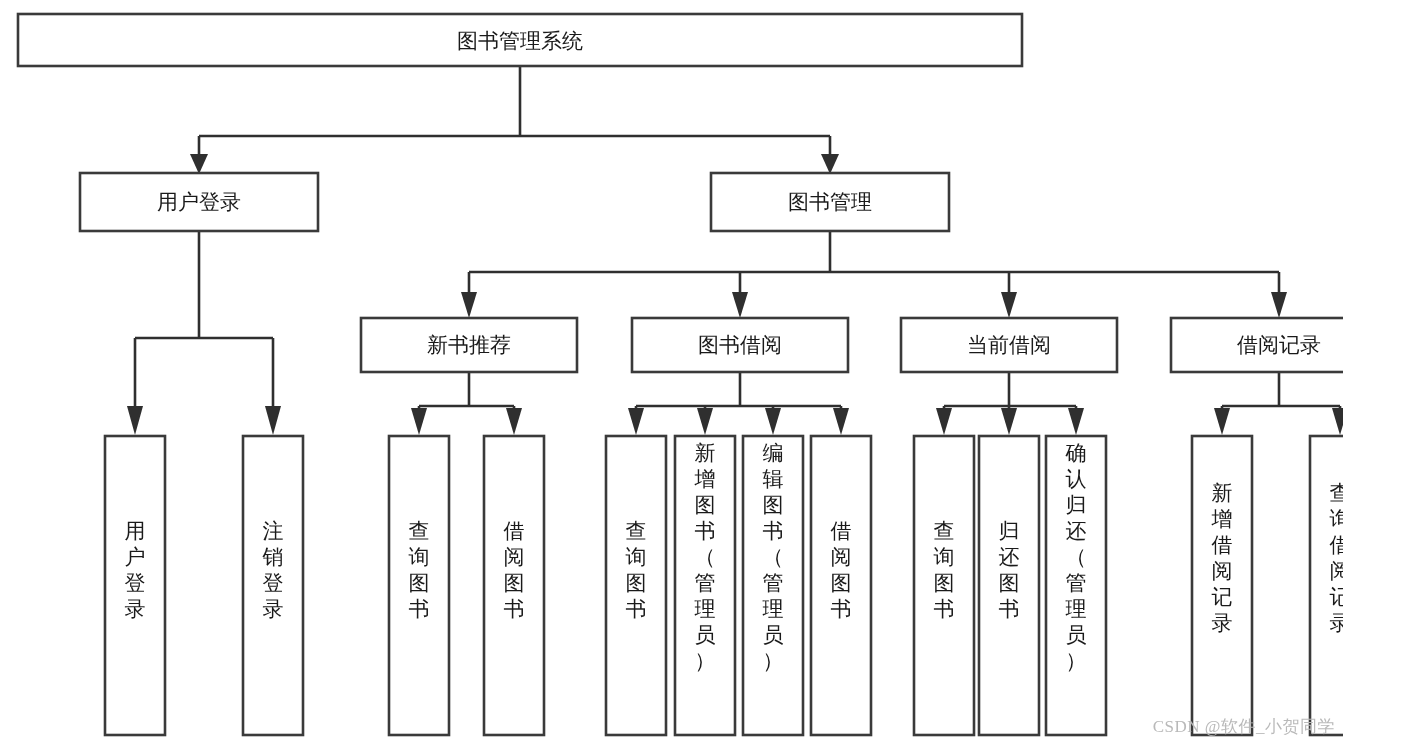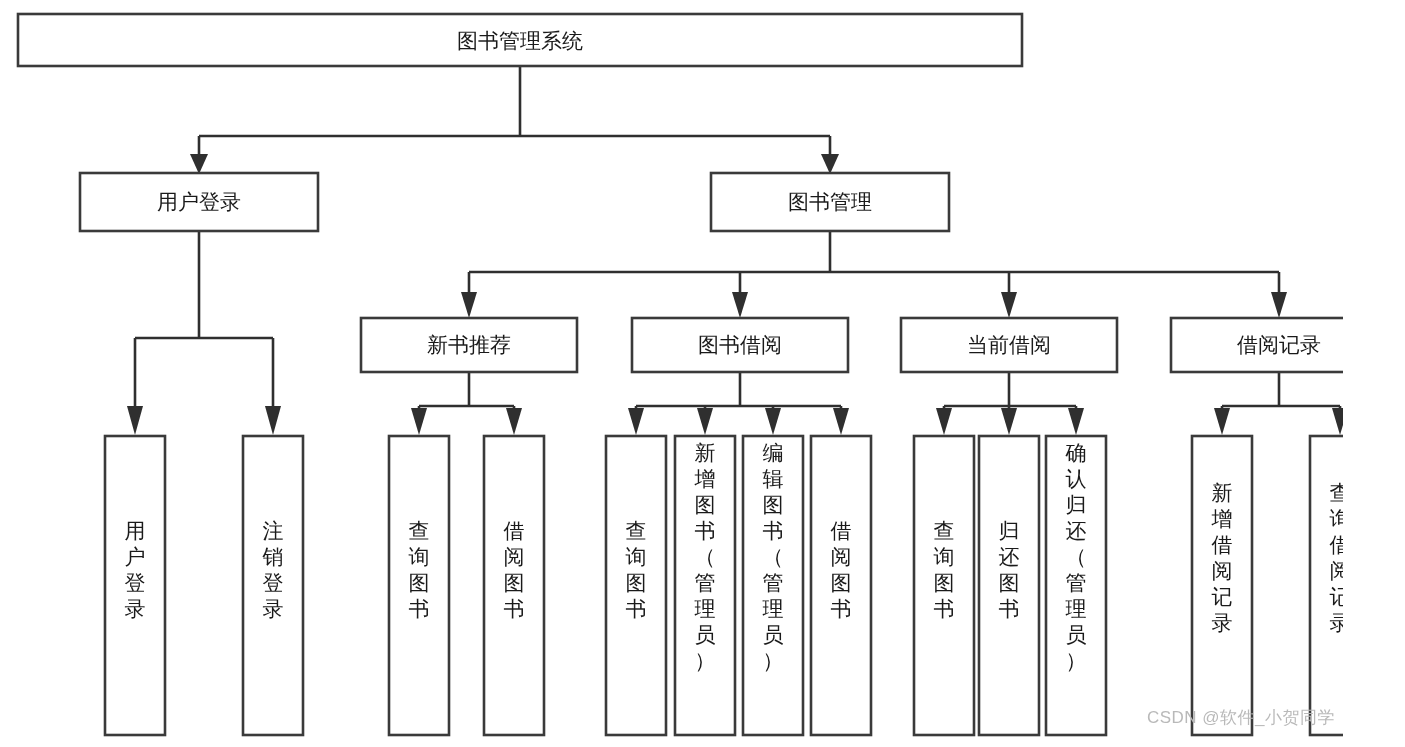--- a/index.html
+++ b/index.html
@@ -50,22 +50,22 @@
   }
   .node-label-v {
     font-family: "Liberation Sans", "DejaVu Sans", sans-serif;
     font-size: 21px;
     fill: #1a1a1a;
     text-anchor: middle;
   }
   .watermark {
     position: absolute;
     right: 8px;
-    bottom: 18px;
-    font-family: Liberation Sans, sans-serif;
+    bottom: 9px;
+    font-family: Liberation Serif, serif;
     font-size: 17px;
     color: #b9b9b9;
     white-space: nowrap;
     letter-spacing: 0.5px;
     pointer-events: none;
   }
 </style>
 </head>
 <body>
 

